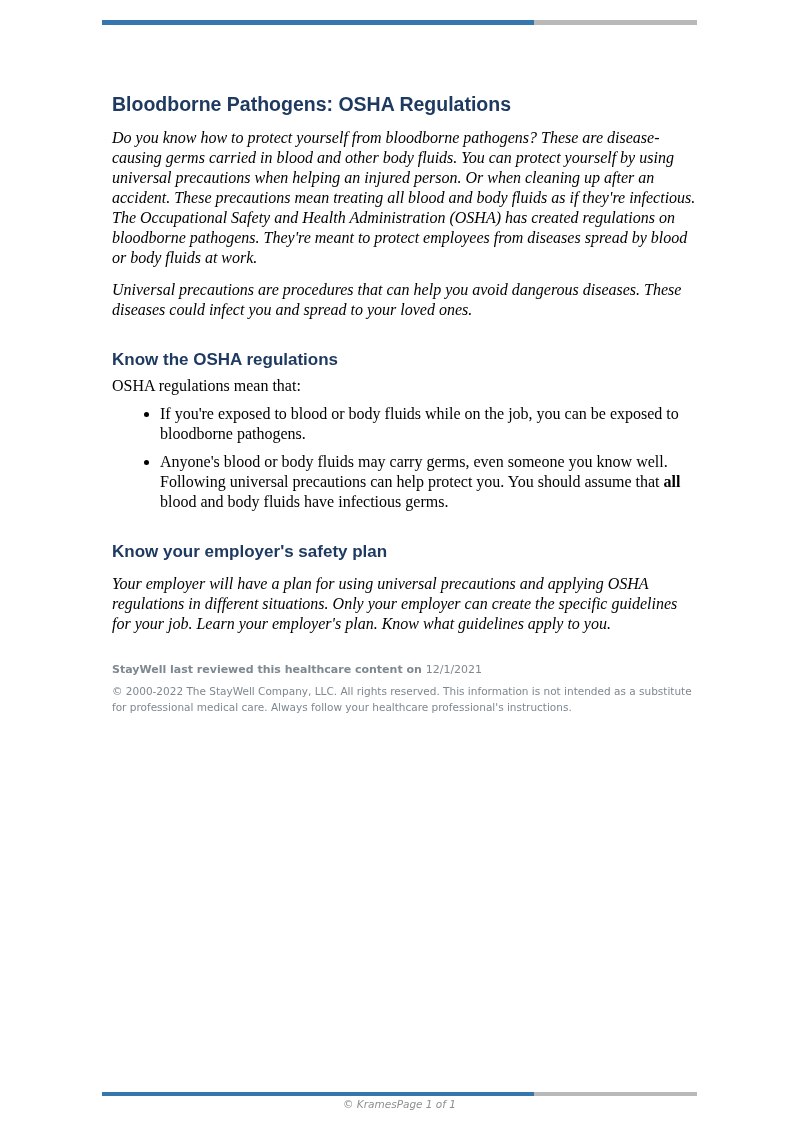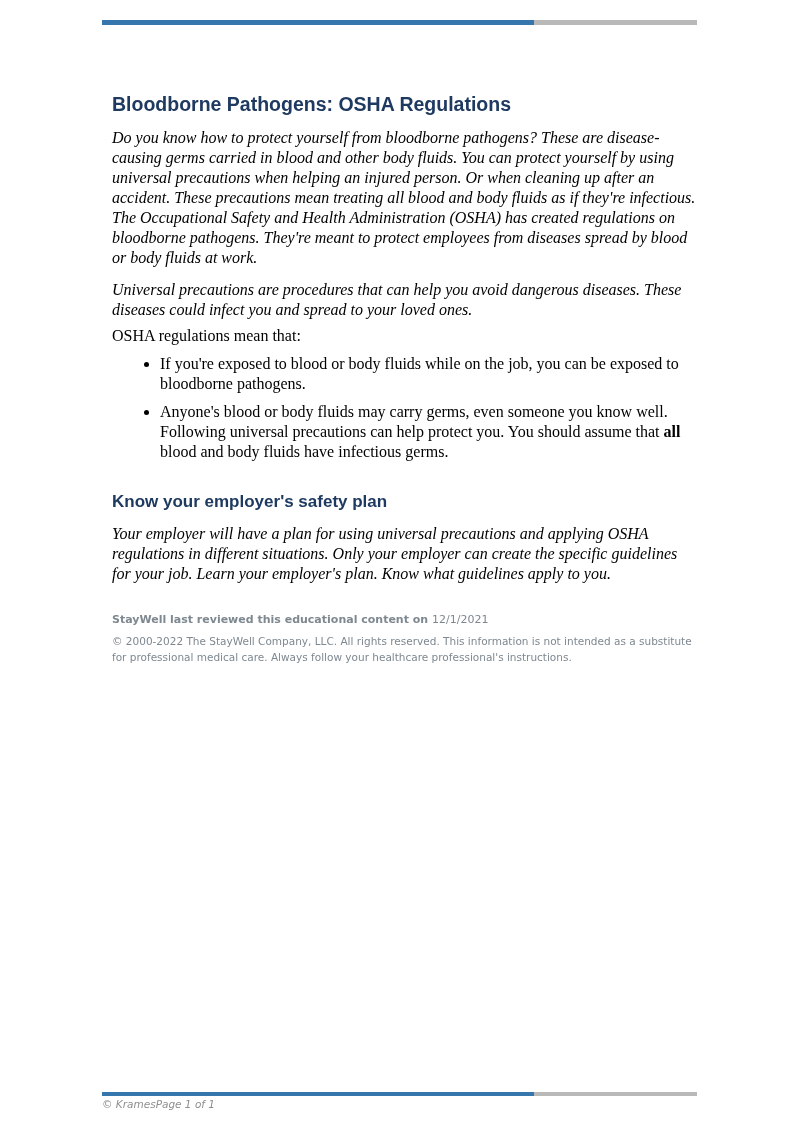--- a/index.html
+++ b/index.html
@@ -94,21 +94,21 @@
     color: var(--muted);
   }
 
   
   .page-footer {
     position: absolute;
     left: 102px;
     top: 1097px;
     width: 595px;
     display: flex;
-    justify-content: flex-start;
+    justify-content: center;
     font-family: "DejaVu Sans", sans-serif;
     font-style: italic;
     font-size: 10.5px;
     line-height: 14px;
     color: var(--foot);
   }
 </style>
 </head>
 <body>
 
@@ -117,32 +117,33 @@
   <div class="seg-gray"></div>
 </div>
 
 <div class="content">
 
   <h1 class="doc-title">Bloodborne Pathogens: OSHA Regulations</h1>
 
   <p class="body-para">Do you know how to protect yourself from bloodborne pathogens? These are disease-causing germs carried in blood and other body fluids. You can protect yourself by using universal precautions when helping an injured person. Or when cleaning up after an accident. These precautions mean treating all blood and body fluids as if they're infectious. The Occupational Safety and Health Administration (OSHA) has created regulations on bloodborne pathogens. They're meant to protect employees from diseases spread by blood or body fluids at work.</p>
   <p class="body-para">Universal precautions are procedures that can help you avoid dangerous diseases. These diseases could infect you and spread to your loved ones.</p>
 
+  <h2 class="section-heading">Know the OSHA regulations</h2>
   <p class="lead-para">OSHA regulations mean that:</p>
 
   <ul class="bullet-list">
     <li><span>If you're exposed to blood or body fluids while on the job, you can be exposed to bloodborne pathogens.</span><span class="bold-inline"></span><span></span></li>
     <li><span>Anyone's blood or body fluids may carry germs, even someone you know well. Following universal precautions can help protect you. You should assume that </span><span class="bold-inline">all</span><span> blood and body fluids have infectious germs.</span></li>
   </ul>
 
   <h2 class="section-heading">Know your employer's safety plan</h2>
   <p class="body-para">Your employer will have a plan for using universal precautions and applying OSHA regulations in different situations. Only your employer can create the specific guidelines for your job. Learn your employer's plan. Know what guidelines apply to you.</p>
 
   <p class="review-line">
-    <span class="review-label">StayWell last reviewed this educational content on</span><span class="review-date">12/1/2021</span>
+    <span class="review-label">StayWell last reviewed this healthcare content on</span><span class="review-date">12/1/2021</span>
   </p>
   <p class="copyright-line">© 2000-2022 The StayWell Company, LLC. All rights reserved. This information is not intended as a substitute for professional medical care. Always follow your healthcare professional's instructions.</p>
 
 </div>
 
 <div class="rule rule-bottom">
   <div class="seg-blue"></div>
   <div class="seg-gray"></div>
 </div>
 

